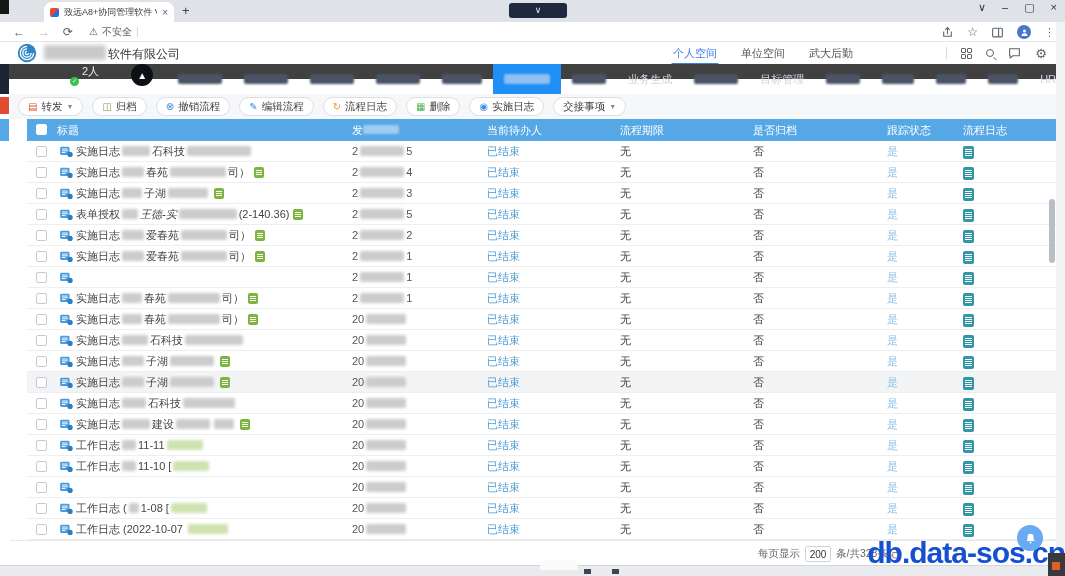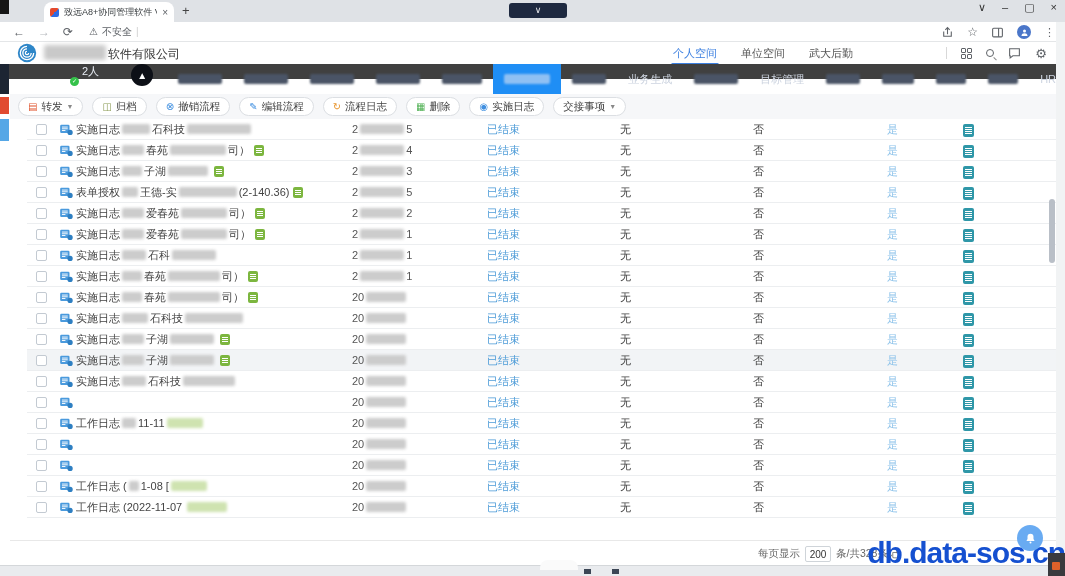--- a/index.html
+++ b/index.html
@@ -303,20 +303,24 @@
           <span>实施日志</span>
         </span>
         <span class="tbtn">
           <span>交接事项</span>
           <span class="caret">▼</span>
         </span>
       </span>
   </div>
 
   <div class="tablewrap">
+    <div class="thead">
+      <span class="hcb"></span>
+      <span id="thead-cells"><span class="th h-title">标题</span><span class="th k-start">发<span class="hblur"></span></span><span class="th k-todo">当前待办人</span><span class="th k-deadline">流程期限</span><span class="th k-archived">是否归档</span><span class="th k-track">跟踪状态</span><span class="th k-log">流程日志</span></span>
+    </div>
     <div id="tbody">
         <div class="trow">
           <span class="cb"></span>
           <span class="flowicon"><svg width="14" height="13" viewBox="0 0 24 22">
               <rect x="2" y="3" width="16" height="14" rx="2" fill="#4a9add"></rect>
               <rect x="5" y="6" width="10" height="1.6" fill="#fff"></rect>
               <rect x="5" y="9" width="10" height="1.6" fill="#fff"></rect>
               <rect x="5" y="12" width="6" height="1.6" fill="#fff"></rect>
               <circle cx="19" cy="16" r="4.5" fill="#2e7fc2"></circle>
             </svg></span>
@@ -364,21 +368,21 @@
         </div>
         <div class="trow">
           <span class="cb"></span>
           <span class="flowicon"><svg width="14" height="13" viewBox="0 0 24 22">
               <rect x="2" y="3" width="16" height="14" rx="2" fill="#4a9add"></rect>
               <rect x="5" y="6" width="10" height="1.6" fill="#fff"></rect>
               <rect x="5" y="9" width="10" height="1.6" fill="#fff"></rect>
               <rect x="5" y="12" width="6" height="1.6" fill="#fff"></rect>
               <circle cx="19" cy="16" r="4.5" fill="#2e7fc2"></circle>
             </svg></span>
-          <span class="cell k-title link"><span style="color: rgb(68, 68, 68);">表单授权</span><span class="bb" style="width: 16px;"></span><span style="color: rgb(68, 68, 68);">王德-实</span><span class="bb" style="width: 58px;"></span><span style="color: rgb(68, 68, 68);">(2-140.36)</span><span class="gicon"></span></span>
+          <span class="cell k-title link"><span style="color: rgb(68, 68, 68);">表单授权</span><span class="bb" style="width: 16px;"></span><span style="color: rgb(68, 68, 68); font-style: italic;">王德-实</span><span class="bb" style="width: 58px;"></span><span style="color: rgb(68, 68, 68);">(2-140.36)</span><span class="gicon"></span></span>
           <span class="cell k-start" style="color: rgb(85, 85, 85);">2<span class="bb" style="width: 44px;"></span>5</span>
           <span class="cell k-todo link">已结束</span>
           <span class="cell k-deadline">无</span>
           <span class="cell k-archived">否</span>
           <span class="cell k-track track-link">是</span>
           <span class="cell k-log"><span class="logicon"></span></span>
         </div>
         <div class="trow">
           <span class="cb"></span>
           <span class="flowicon"><svg width="14" height="13" viewBox="0 0 24 22">
@@ -415,21 +419,20 @@
         </div>
         <div class="trow">
           <span class="cb"></span>
           <span class="flowicon"><svg width="14" height="13" viewBox="0 0 24 22">
               <rect x="2" y="3" width="16" height="14" rx="2" fill="#4a9add"></rect>
               <rect x="5" y="6" width="10" height="1.6" fill="#fff"></rect>
               <rect x="5" y="9" width="10" height="1.6" fill="#fff"></rect>
               <rect x="5" y="12" width="6" height="1.6" fill="#fff"></rect>
               <circle cx="19" cy="16" r="4.5" fill="#2e7fc2"></circle>
             </svg></span>
-          <span class="cell k-title link"><span style="color: rgb(68, 68, 68);">实施日志</span><span class="bb" style="width: 24px;"></span><span style="color: rgb(68, 68, 68);">石科</span><span class="bb" style="width: 44px;"></span></span>
           <span class="cell k-start" style="color: rgb(85, 85, 85);">2<span class="bb" style="width: 44px;"></span>1</span>
           <span class="cell k-todo link">已结束</span>
           <span class="cell k-deadline">无</span>
           <span class="cell k-archived">否</span>
           <span class="cell k-track track-link">是</span>
           <span class="cell k-log"><span class="logicon"></span></span>
         </div>
         <div class="trow">
           <span class="cb"></span>
           <span class="flowicon"><svg width="14" height="13" viewBox="0 0 24 22">
@@ -534,20 +537,21 @@
         </div>
         <div class="trow">
           <span class="cb"></span>
           <span class="flowicon"><svg width="14" height="13" viewBox="0 0 24 22">
               <rect x="2" y="3" width="16" height="14" rx="2" fill="#4a9add"></rect>
               <rect x="5" y="6" width="10" height="1.6" fill="#fff"></rect>
               <rect x="5" y="9" width="10" height="1.6" fill="#fff"></rect>
               <rect x="5" y="12" width="6" height="1.6" fill="#fff"></rect>
               <circle cx="19" cy="16" r="4.5" fill="#2e7fc2"></circle>
             </svg></span>
+          <span class="cell k-title link"><span style="color: rgb(68, 68, 68);">实施日志</span><span class="bb" style="width: 28px;"></span><span style="color: rgb(68, 68, 68);">建设</span><span class="bb" style="width: 34px;"></span><span class="bb" style="width: 20px;"></span><span class="gicon"></span></span>
           <span class="cell k-start" style="color: rgb(85, 85, 85);">20<span class="bb" style="width: 40px;"></span></span>
           <span class="cell k-todo link">已结束</span>
           <span class="cell k-deadline">无</span>
           <span class="cell k-archived">否</span>
           <span class="cell k-track track-link">是</span>
           <span class="cell k-log"><span class="logicon"></span></span>
         </div>
         <div class="trow">
           <span class="cb"></span>
           <span class="flowicon"><svg width="14" height="13" viewBox="0 0 24 22">
@@ -567,20 +571,21 @@
         </div>
         <div class="trow">
           <span class="cb"></span>
           <span class="flowicon"><svg width="14" height="13" viewBox="0 0 24 22">
               <rect x="2" y="3" width="16" height="14" rx="2" fill="#4a9add"></rect>
               <rect x="5" y="6" width="10" height="1.6" fill="#fff"></rect>
               <rect x="5" y="9" width="10" height="1.6" fill="#fff"></rect>
               <rect x="5" y="12" width="6" height="1.6" fill="#fff"></rect>
               <circle cx="19" cy="16" r="4.5" fill="#2e7fc2"></circle>
             </svg></span>
+          <span class="cell k-title link"><span style="color: rgb(68, 68, 68);">工作日志</span><span class="bb" style="width: 14px;"></span><span style="color: rgb(68, 68, 68);">11-10 [</span><span class="bb g" style="width: 36px;"></span></span>
           <span class="cell k-start" style="color: rgb(85, 85, 85);">20<span class="bb" style="width: 40px;"></span></span>
           <span class="cell k-todo link">已结束</span>
           <span class="cell k-deadline">无</span>
           <span class="cell k-archived">否</span>
           <span class="cell k-track track-link">是</span>
           <span class="cell k-log"><span class="logicon"></span></span>
         </div>
         <div class="trow">
           <span class="cb"></span>
           <span class="flowicon"><svg width="14" height="13" viewBox="0 0 24 22">
@@ -616,21 +621,21 @@
         </div>
         <div class="trow">
           <span class="cb"></span>
           <span class="flowicon"><svg width="14" height="13" viewBox="0 0 24 22">
               <rect x="2" y="3" width="16" height="14" rx="2" fill="#4a9add"></rect>
               <rect x="5" y="6" width="10" height="1.6" fill="#fff"></rect>
               <rect x="5" y="9" width="10" height="1.6" fill="#fff"></rect>
               <rect x="5" y="12" width="6" height="1.6" fill="#fff"></rect>
               <circle cx="19" cy="16" r="4.5" fill="#2e7fc2"></circle>
             </svg></span>
-          <span class="cell k-title link"><span style="color: rgb(68, 68, 68);">工作日志 (2022-11-07 </span><span class="bb g" style="width: 40px;"></span></span>
+          <span class="cell k-title link"><span style="color: rgb(68, 68, 68);">工作日志 (2022-10-07 </span><span class="bb g" style="width: 40px;"></span></span>
           <span class="cell k-start" style="color: rgb(85, 85, 85);">20<span class="bb" style="width: 40px;"></span></span>
           <span class="cell k-todo link">已结束</span>
           <span class="cell k-deadline">无</span>
           <span class="cell k-archived">否</span>
           <span class="cell k-track track-link">是</span>
           <span class="cell k-log"><span class="logicon"></span></span>
         </div>
       </div>
   </div>
 

